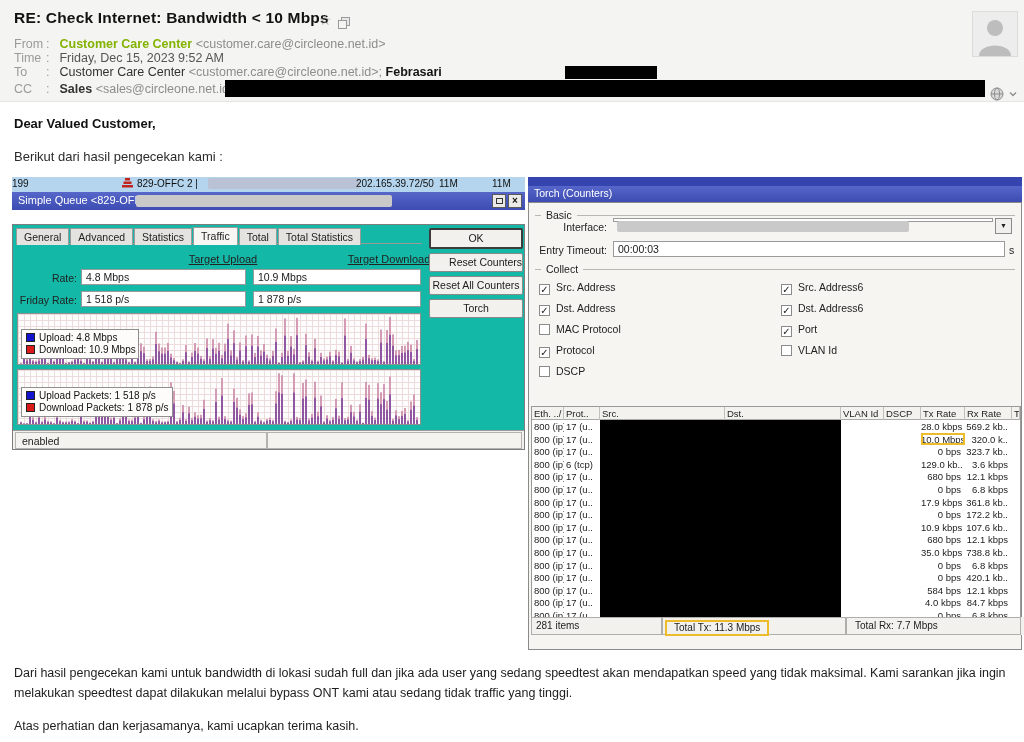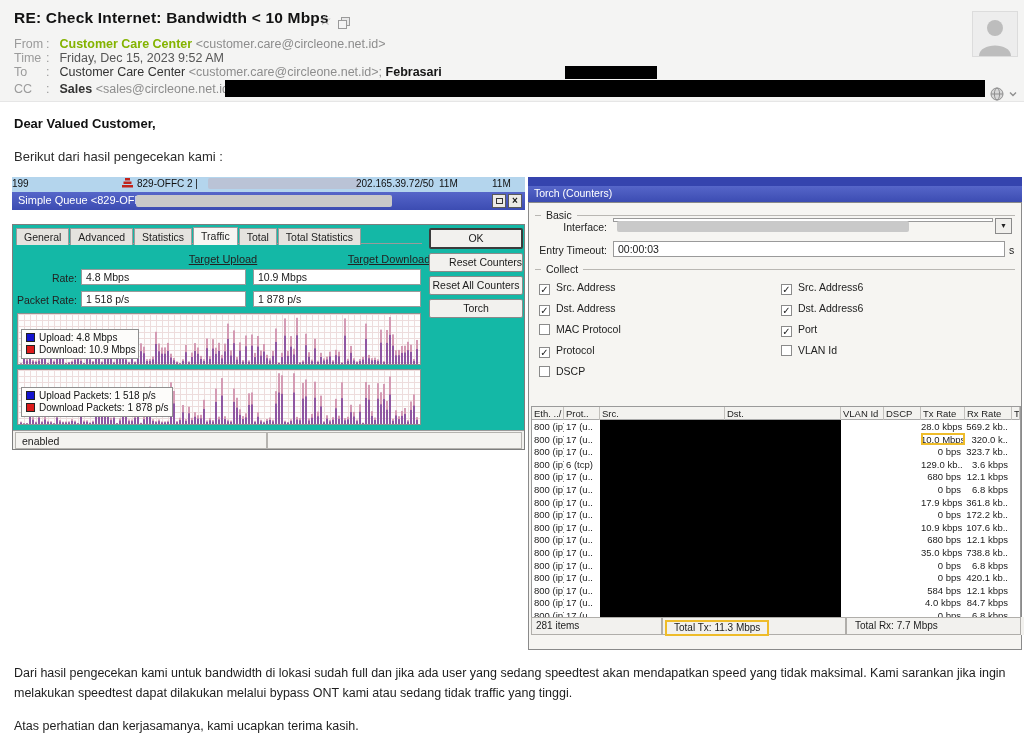--- a/index.html
+++ b/index.html
@@ -218,21 +218,21 @@
     <div class="tabstrip-line"></div>
     <div class="tabstrip" id="sq-tabs"><span class="tab">General</span><span class="tab">Advanced</span><span class="tab">Statistics</span><span class="tab active">Traffic</span><span class="tab">Total</span><span class="tab">Total Statistics</span></div>
 
     <div class="col-label cl-up">Target Upload</div>
     <div class="col-label cl-dn">Target Download</div>
 
     <div class="frm-label fl-rate">Rate:</div>
     <div class="fieldw fval fv-ru">4.8 Mbps</div>
     <div class="fieldw fval fv-rd">10.9 Mbps</div>
 
-    <div class="frm-label fl-prate">Packet Rate:</div>
+    <div class="frm-label fl-prate">Friday Rate:</div>
     <div class="fieldw fval fv-pu">1 518 p/s</div>
     <div class="fieldw fval fv-pd">1 878 p/s</div>
 
     <div class="graph g1">
       <svg id="g1svg" viewBox="0 0 402 50" preserveAspectRatio="none">
           <rect x="2" y="49.3" width="2" height="0.7" fill="#d49bb4"></rect>
           <rect x="2" y="49.6" width="2" height="0.4" fill="#8f56a2"></rect>
           <rect x="5" y="28.6" width="2" height="21.4" fill="#d49bb4"></rect>
           <rect x="5" y="36.7" width="2" height="13.3" fill="#8f56a2"></rect>
           <rect x="8" y="44.5" width="2" height="5.5" fill="#d49bb4"></rect>

